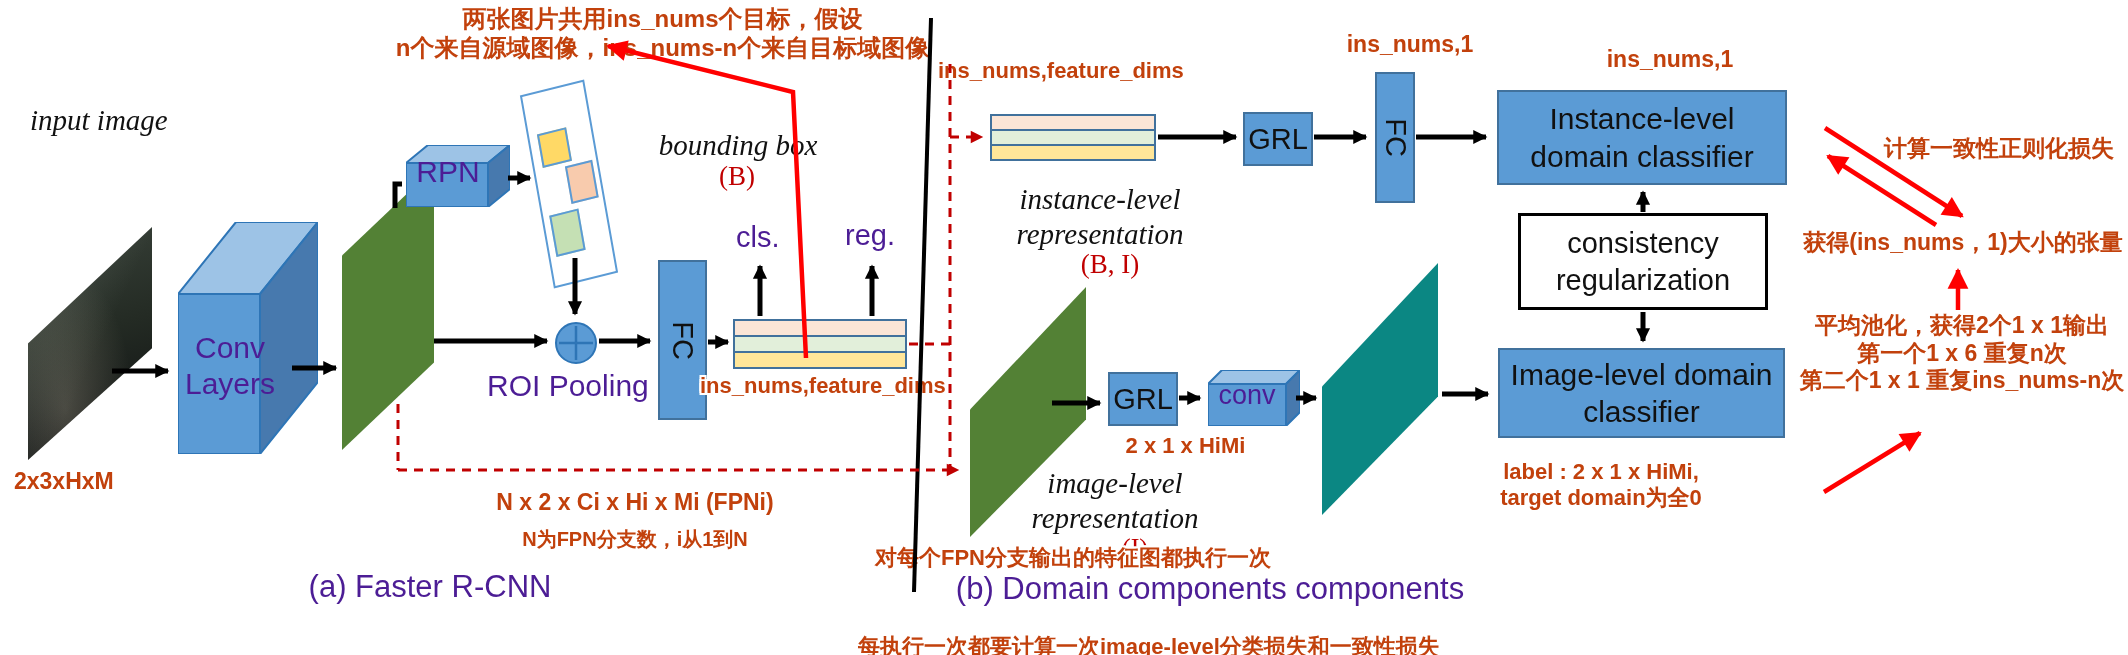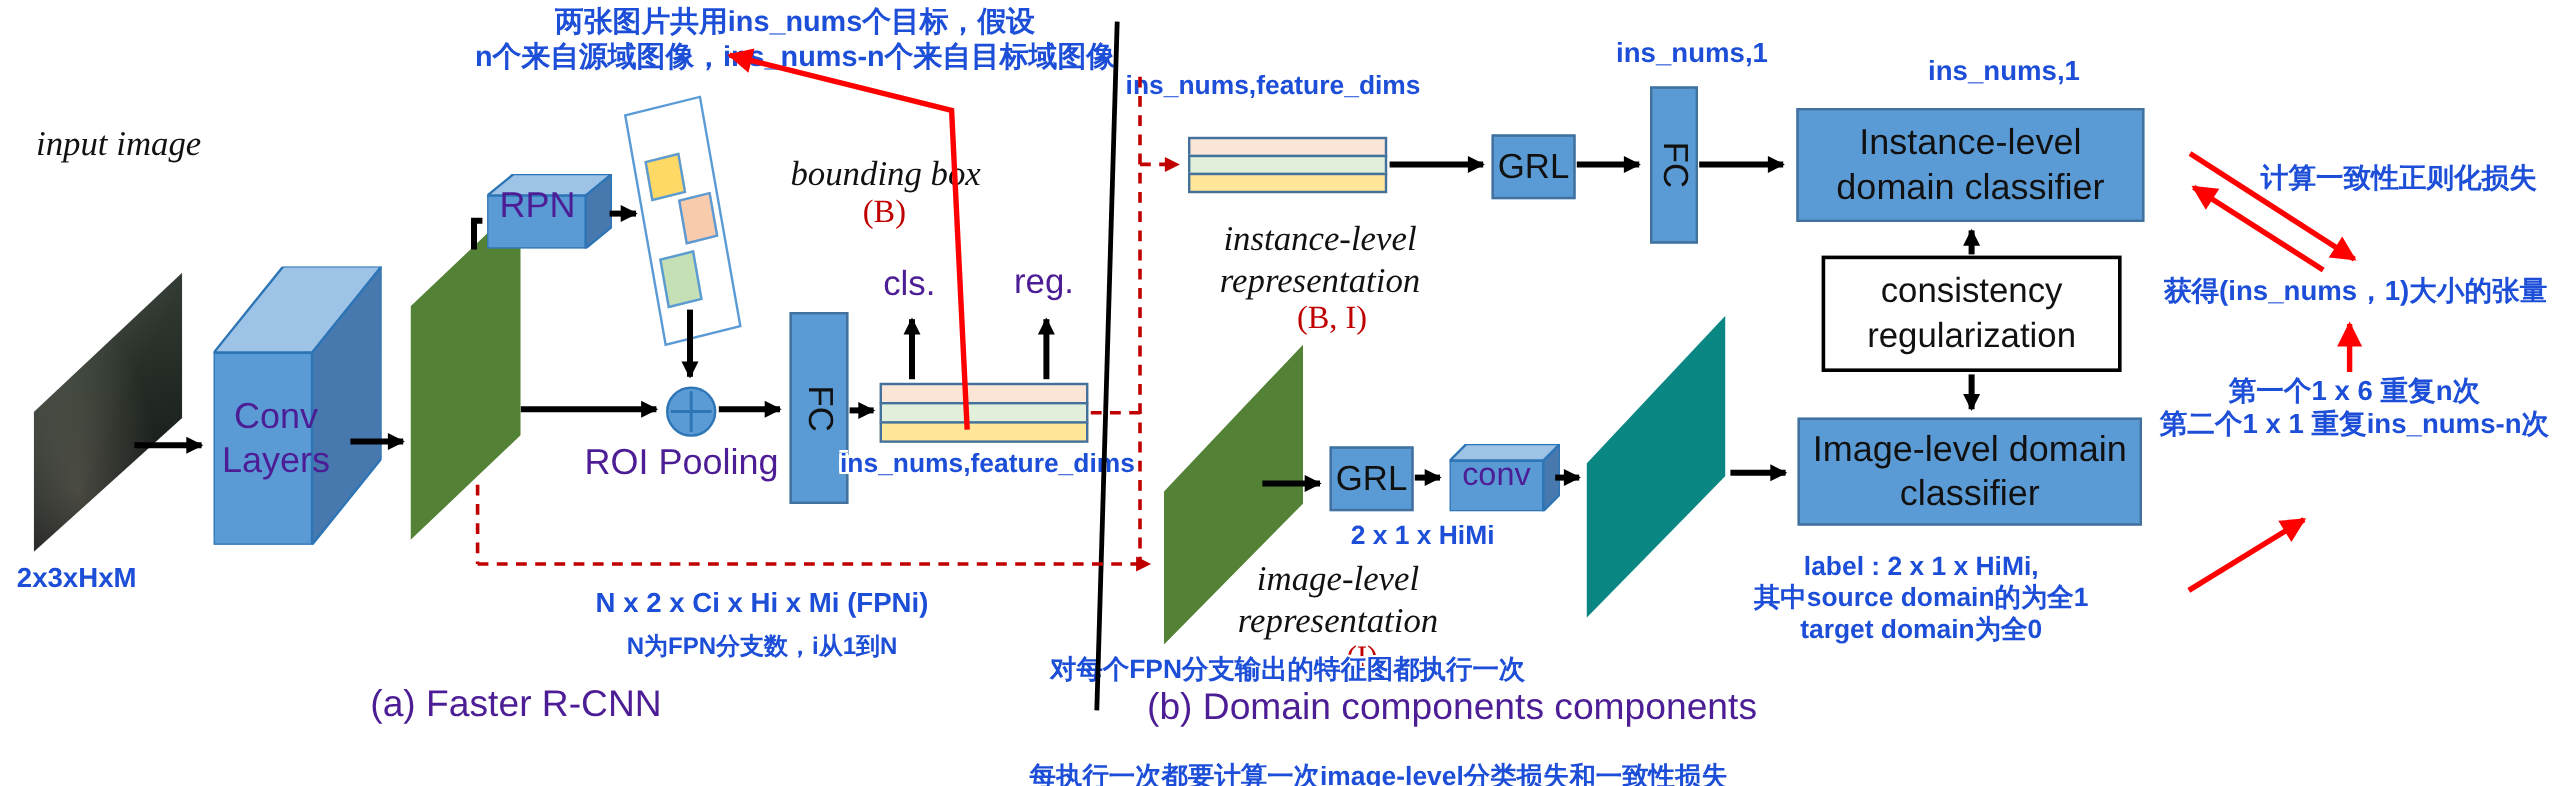--- a/index.html
+++ b/index.html
@@ -7,21 +7,21 @@
           font-family:"Liberation Sans",sans-serif;}
   .abs{position:absolute;}
   .ctr{text-align:center;}
   .blue-box{background:#5B9BD5;border:2px solid #41719C;box-sizing:border-box;
             display:flex;align-items:center;justify-content:center;color:#111;}
   .white-box{background:#fff;border:3px solid #000;box-sizing:border-box;
              display:flex;align-items:center;justify-content:center;color:#111;}
   .rot90{transform:rotate(90deg);white-space:nowrap;}
   .serifit{font-family:"Liberation Serif",serif;font-style:italic;color:#111;}
   .serif{font-family:"Liberation Serif",serif;color:#C00000;}
-  .red-note{color:#1d4ed8;font-weight:bold;line-height:1.22;
+  .red-note{color:#c2410c;font-weight:bold;line-height:1.22;
     text-shadow:-2px -2px 0 #fff,2px -2px 0 #fff,-2px 2px 0 #fff,2px 2px 0 #fff,
                 0 -2px 0 #fff,0 2px 0 #fff,-2px 0 0 #fff,2px 0 0 #fff;}
   .black-label{color:#4c1d95;}
   .rows{box-sizing:border-box;}
   .rows .r{box-sizing:border-box;border:2px solid #41719C;width:100%;}
   .rows .r + .r{margin-top:-2px;}
   .pgram{position:absolute;}
   svg{display:block;}
   .overlay{position:absolute;left:0;top:0;pointer-events:none;z-index:30;}
   .shape{z-index:10;}
@@ -160,27 +160,27 @@
   <div class="abs txt serifit ctr" style="left:1005px;top:466px;width:220px;font-size:29px;">image-level representation</div>
   <div class="abs txt serif ctr" style="left:1095px;top:532px;width:80px;font-size:26px;">(I)</div>
 
   <div class="abs txt ctr black-label" style="left:950px;top:570px;width:520px;font-size:31px;">(b) Domain components components</div>
 
   <div class="abs txt red-note ctr" style="left:1870px;top:91px;width:258px;font-size:23px;margin-top:44px;">计算一致性正则化损失</div>
 
   <div class="abs txt red-note ctr" style="left:1798px;top:229px;width:330px;font-size:23px;">获得(ins_nums，1)大小的张量</div>
 
   <div class="abs txt red-note ctr" style="left:1796px;top:312px;width:332px;font-size:23px;">
+    <div>平均池化，获得2个1 x 1输出</div>
     <div>第一个1 x 6 重复n次</div>
     <div>第二个1 x 1 重复ins_nums-n次</div>
   </div>
 
   <div class="abs txt red-note ctr" style="left:1451px;top:459px;width:300px;font-size:22px;">
     <div>label : 2 x 1 x HiMi,</div>
-    <div>其中source domain的为全1</div>
     <div>target domain为全0</div>
   </div>
 
   <div class="abs txt red-note" style="left:875px;top:545px;font-size:22px;">对每个FPN分支输出的特征图都执行一次</div>
   <div class="abs txt red-note" style="left:858px;top:634px;font-size:22px;">每执行一次都要计算一次image-level分类损失和一致性损失</div>
 
   <svg class="overlay" width="2128" height="655">
     <defs>
       <marker id="ab" viewBox="0 0 12 12" refX="10" refY="6" markerUnits="userSpaceOnUse" markerWidth="20" markerHeight="17" orient="auto">
           <path d="M1,1 L11,6 L1,11 Z" fill="#000"></path>

